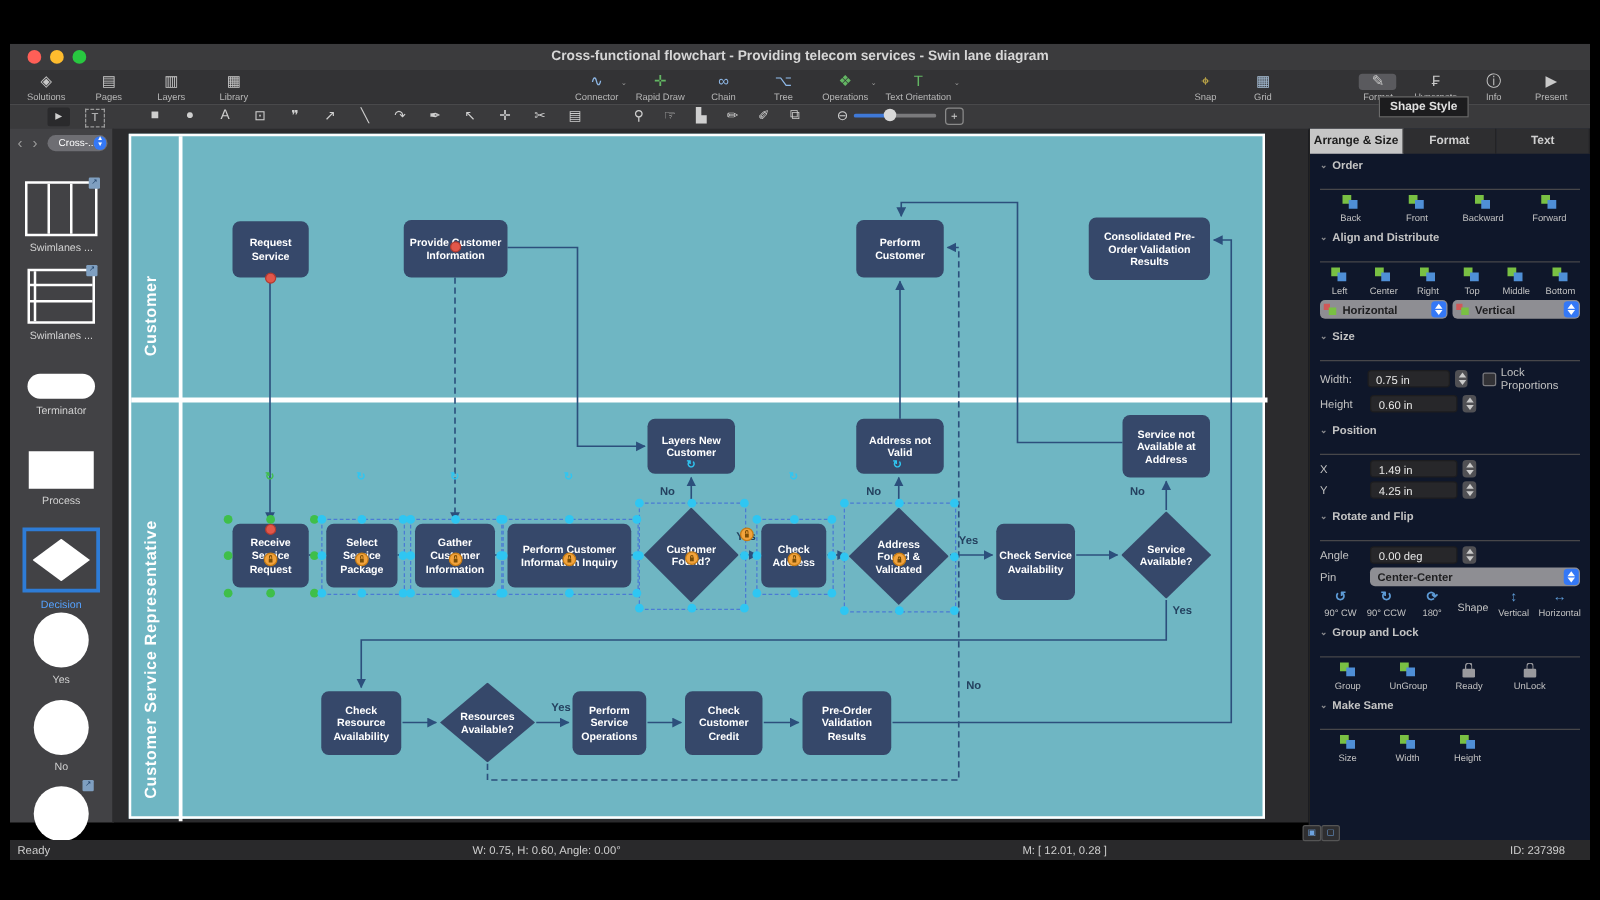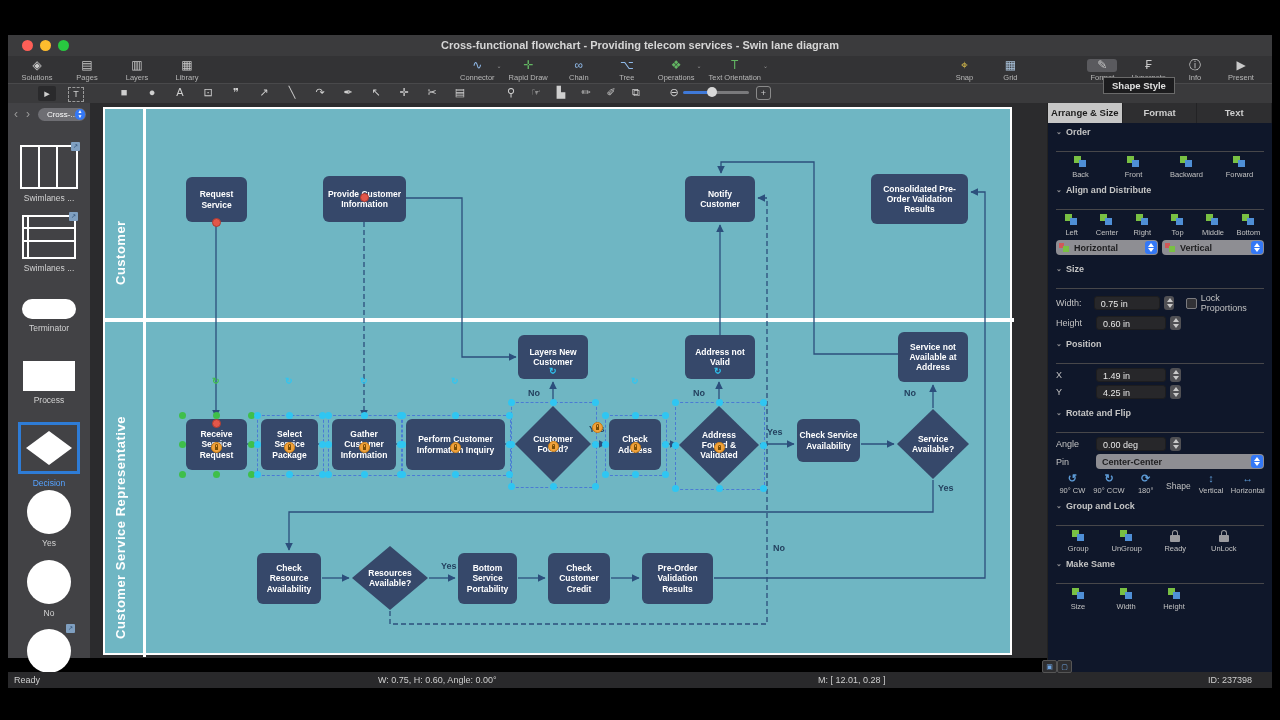--- a/index.html
+++ b/index.html
@@ -355,21 +355,21 @@
           <polyline points="400,335 409,335" fill="none" stroke="#2c4f7c" stroke-width="1.3"></polyline>
         </svg>
       <div id="nodes">
           <div class="node" style="left: 81px; top: 68px; width: 61px; height: 45px;">
             <span>Request Service</span>
           </div>
           <div class="node" style="left: 218px; top: 67px; width: 83px; height: 46px;">
             <span>Provide Customer Information</span>
           </div>
           <div class="node" style="left: 580px; top: 67px; width: 70px; height: 46px;">
-            <span>Notify Customer</span>
+            <span>Perform Customer</span>
           </div>
           <div class="node" style="left: 766px; top: 65px; width: 97px; height: 50px;">
             <span>Consolidated Pre-Order Validation Results</span>
           </div>
           <div class="node" style="left: 413px; top: 226px; width: 70px; height: 44px;">
             <span>Layers New Customer</span>
           </div>
           <div class="node" style="left: 580px; top: 226px; width: 70px; height: 44px;">
             <span>Address not Valid</span>
           </div>
@@ -392,36 +392,36 @@
             <div class="dshape"></div>
             <span style="max-width: 47.12px;">Customer Found?</span>
           </div>
           <div class="node" style="left: 504px; top: 310px; width: 52px; height: 51px;">
             <span>Check Address</span>
           </div>
           <div class="node diamond" style="left: 574px; top: 297px; width: 80px; height: 78px;">
             <div class="dshape"></div>
             <span style="max-width: 49.6px;">Address Found &amp; Validated</span>
           </div>
-          <div class="node" style="left: 692px; top: 310px; width: 63px; height: 43px;">
+          <div class="node" style="left: 692px; top: 310px; width: 63px; height: 61px;">
             <span>Check Service Availability</span>
           </div>
           <div class="node diamond" style="left: 792px; top: 300px; width: 72px; height: 70px;">
             <div class="dshape"></div>
             <span style="max-width: 44.64px;">Service Available?</span>
           </div>
           <div class="node" style="left: 152px; top: 444px; width: 64px; height: 51px;">
             <span>Check Resource Availability</span>
           </div>
           <div class="node diamond" style="left: 247px; top: 437px; width: 76px; height: 64px;">
             <div class="dshape"></div>
             <span style="max-width: 47.12px;">Resources Available?</span>
           </div>
           <div class="node" style="left: 353px; top: 444px; width: 59px; height: 51px;">
-            <span>Bottom Service Portability</span>
+            <span>Perform Service Operations</span>
           </div>
           <div class="node" style="left: 443px; top: 444px; width: 62px; height: 51px;">
             <span>Check Customer Credit</span>
           </div>
           <div class="node" style="left: 537px; top: 444px; width: 71px; height: 51px;">
             <span>Pre-Order Validation Results</span>
           </div>
         </div>
       <div id="overlays">
           <div class="elabel" style="left: 423px; top: 279px;">No</div>

